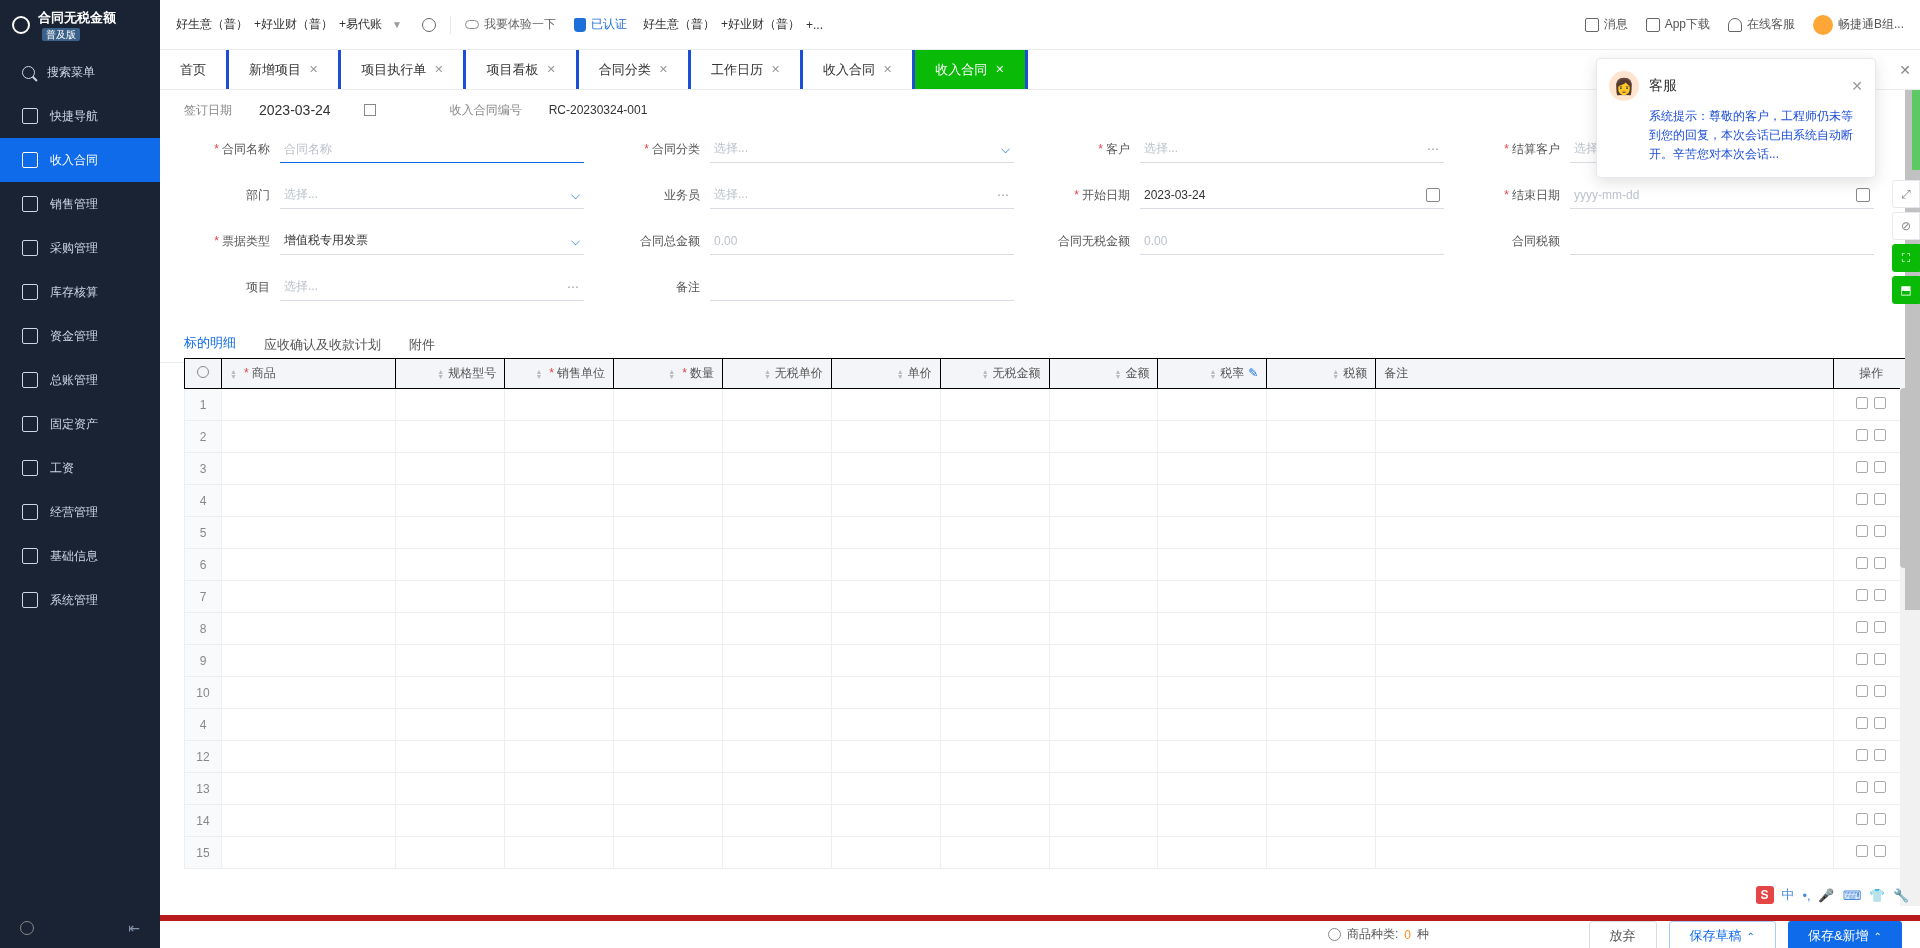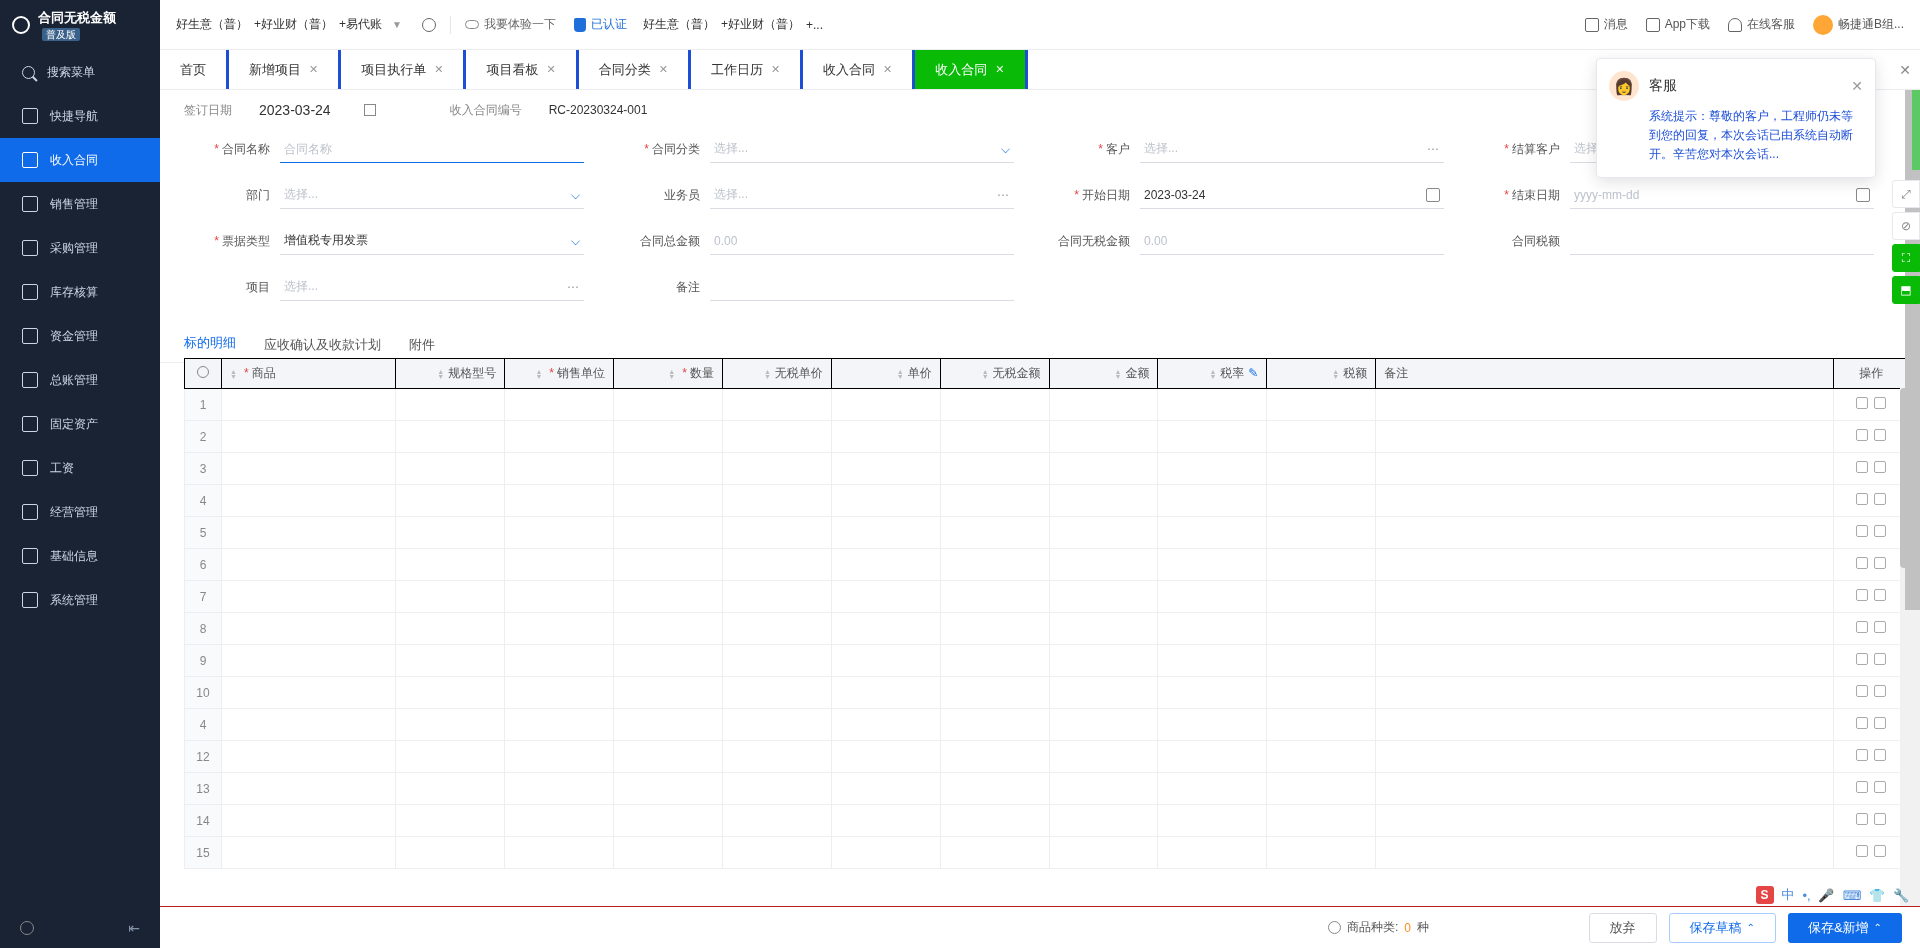--- a/index.html
+++ b/index.html
@@ -61,21 +61,21 @@
     .grid th.l{text-align:left}
     .grid th.c{text-align:center}
     .sort{display:inline-flex;flex-direction:column;font-size:7px;color:#bbb;margin-right:4px;line-height:5px;vertical-align:middle}
     .grid td{height:32px;border:1px solid #eceef2;padding:0 8px;text-align:center;color:#888}
     .grid .rownum{background:#f9fafb;width:34px}
     .grid .op{width:60px;text-align:center}
     .op-ico{display:inline-block;width:12px;height:12px;border:1px solid #aaa;border-radius:2px;margin:0 3px;cursor:pointer}
     .tax-edit{color:#0F6BEA;margin-left:4px}
     .grid-scroll{position:absolute;right:0;top:30px;bottom:0;width:10px;background:#f1f1f1}
     .grid-thumb{position:absolute;right:0;top:0;width:10px;height:180px;background:#c1c1c1;border-radius:4px}
-    .footer{position:absolute;left:160px;bottom:0;right:0;height:42px;border-top:1px solid #b91c1c;display:flex;align-items:center;justify-content:flex-end;padding:0 18px;gap:12px;background:#fff}
+    .footer{position:absolute;left:160px;bottom:0;right:0;height:33px;border-top:6px solid #b91c1c;display:flex;justify-content:flex-end;padding:0 18px;gap:12px;background:#fff}
     .summary{display:flex;align-items:center;gap:6px;color:#555;margin-right:auto;margin-left:1150px;font-size:12px}
     .sum-ico{width:13px;height:13px;border:1px solid #888;border-radius:50%}
     .cnt{color:#FF8B17}
     .btn{height:30px;padding:0 20px;border-radius:3px;font-size:13px;cursor:pointer;display:flex;align-items:center;gap:5px}
     .btn.plain{border:1px solid #d9dde3;background:#fff;color:#555}
     .btn.light{border:1px solid #A8CCFF;background:#fff;color:#0F6BEA}
     .btn.primary{border:none;background:#0F6BEA;color:#fff}
     .outer-scroll{position:absolute;right:0;top:90px;bottom:42px;width:15px;background:#f1f1f1}
     .outer-thumb{position:absolute;right:0;top:0;width:15px;height:520px;background:#c1c1c1;border-radius:0}
     .outer-thumb.grn{position:absolute;right:0;bottom:30px;width:8px;height:80px;background:#5DC964}

